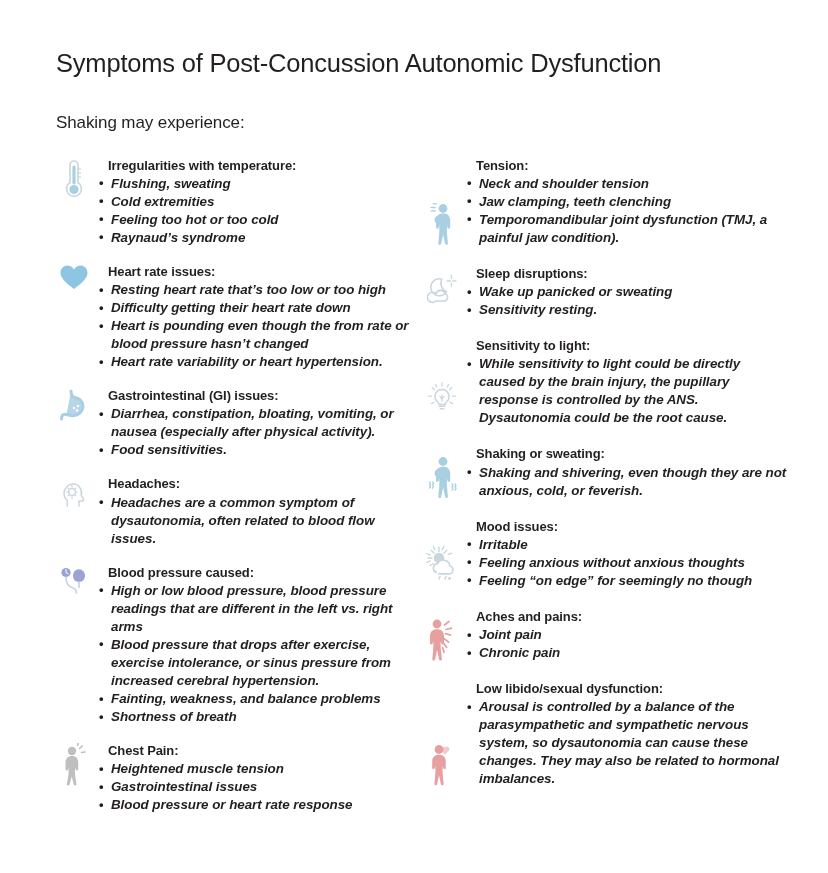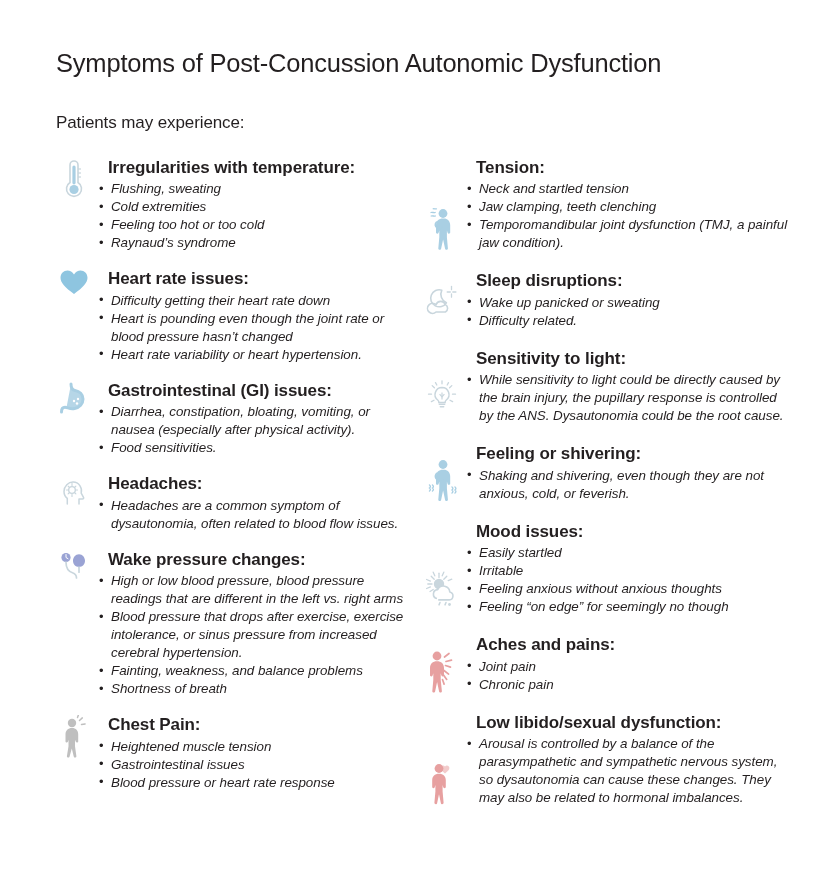--- a/index.html
+++ b/index.html
@@ -54,32 +54,33 @@
     width: 44px;
     height: 46px;
     display: flex;
     align-items: flex-start;
     justify-content: center;
     padding-top: 1px;
   }
   .sec-icon svg { display: block; }
   .sec-body { flex: 1 1 auto; padding-left: 2px; }
   .sec-head {
-    font-size: 17px;
+    font-size: 13px;
     font-weight: 700;
     color: #231f20;
     line-height: 1.32;
     letter-spacing: -0.1px;
     margin-bottom: 1px;
     padding-left: 10px;
   }
   ul.bullets {
     list-style: none;
     margin: 0;
     padding: 0;
+    font-weight: bold;
   }
   ul.bullets li {
     position: relative;
     font-size: 13.4px;
     font-style: italic;
     line-height: 1.345;
     color: #231f20;
     padding-left: 13px;
     margin-bottom: 0px;
     letter-spacing: -0.05px;
@@ -95,21 +96,21 @@
   }
   
   .col-right .sec { margin-bottom: 18px; align-items: flex-end; }
 </style>
 </head>
 <body>
 
 <div class="page">
 
   <h1 class="page-title">Symptoms of Post-Concussion Autonomic Dysfunction</h1>
-  <div class="subtitle">Patients may experience:</div>
+  <div class="subtitle">Shaking may experience:</div>
 
   <div class="columns">
     <div class="col-left">
         <div class="sec">
           <div class="sec-icon">
             <svg width="24" height="42" viewBox="0 0 24 42">
      <path d="M12 3a4 4 0 0 1 4 4v17.5a7.5 7.5 0 1 1-8 0V7a4 4 0 0 1 4-4z" fill="none" stroke="#c9d6dd" stroke-width="1.6"></path>
      <path d="M12 9v15.8" stroke="#a9cfe3" stroke-width="3.2" stroke-linecap="round"></path>
      <circle cx="12" cy="31.5" r="4.6" fill="#a9cfe3"></circle>
      <g stroke="#c9d6dd" stroke-width="1.2">
@@ -132,22 +133,23 @@
         <div class="sec">
           <div class="sec-icon">
             <svg width="30" height="27" viewBox="0 0 30 27">
      <path d="M15 25C6 18.5 1.5 13.8 1.5 8.8 1.5 4.6 4.7 1.6 8.4 1.6c2.7 0 5 1.5 6.6 3.9
               1.6-2.4 3.9-3.9 6.6-3.9 3.7 0 6.9 3 6.9 7.2 0 5-4.5 9.7-13.5 16.2z" fill="#8ec5e0"></path>
    </svg>
           </div>
           <div class="sec-body">
             <div class="sec-head">Heart rate issues:</div>
             <ul class="bullets">
+              <li>Resting heart rate that’s too low or too high</li>
               <li>Difficulty getting their heart rate down</li>
-              <li>Heart is pounding even though the joint rate or blood pressure hasn’t changed</li>
+              <li>Heart is pounding even though the from rate or blood pressure hasn’t changed</li>
               <li>Heart rate variability or heart hypertension.</li>
             </ul>
           </div>
         </div>
         <div class="sec">
           <div class="sec-icon">
             <svg width="34" height="34" viewBox="0 0 34 34">
      <path d="M14 3c0 4 1 6 4 6.5 4.5.8 8 4 8 8.5 0 5-3.5 8.5-8.5 9.5-4.5.9-7-1.2-9.5-1.2
               -2.5 0-3.5 2.2-3.5 4.7" fill="none" stroke="#a9cfe3" stroke-width="3" stroke-linecap="round"></path>
      <path d="M14 3c0 4 1 6 4 6.5 4.5.8 8 4 8 8.5 0 5-3.5 8.5-8.5 9.5-3.5.7-6-.5-8-1" fill="#a9cfe3" opacity="0.85"></path>
@@ -193,21 +195,21 @@
           <div class="sec-icon">
             <svg width="34" height="32" viewBox="0 0 34 32">
      <circle cx="9" cy="7.5" r="4.6" fill="#9aa3d4"></circle>
      <path d="M9 4.5v3l2 1.2" stroke="#ffffff" stroke-width="1" stroke-linecap="round" fill="none"></path>
      <path d="M22 4.2c3.6 0 6 3.2 6 6.6 0 3.6-2.6 6.2-6 6.2s-6-2.6-6-6.2c0-3.4 2.4-6.6 6-6.6z" fill="#9aa3d4"></path>
      <path d="M9 12.2c0 6 2 9 6.5 10.5 3 1 4 2.6 4 5.3" fill="none" stroke="#c9d6dd" stroke-width="1.7" stroke-linecap="round"></path>
      <path d="M22 17.2v5" stroke="#c9d6dd" stroke-width="1.7" stroke-linecap="round"></path>
    </svg>
           </div>
           <div class="sec-body">
-            <div class="sec-head">Wake pressure changes:</div>
+            <div class="sec-head">Blood pressure caused:</div>
             <ul class="bullets">
               <li>High or low blood pressure, blood pressure readings that are different in the left vs. right arms</li>
               <li>Blood pressure that drops after exercise, exercise intolerance, or sinus pressure from increased cerebral hypertension.</li>
               <li>Fainting, weakness, and balance problems</li>
               <li>Shortness of breath</li>
             </ul>
           </div>
         </div>
         <div class="sec">
           <div class="sec-icon">
@@ -245,21 +247,21 @@
      <g stroke="#a9cfe3" stroke-width="1.3" stroke-linecap="round" fill="none">
        <path d="M4 6.5c1.6-.6 2.6.6 4.2 0"></path>
                 <path d="M4.2 10c1.6-.6 2.6.6 4.2 0"></path>
        <path d="M6.2 2.8c1.2-.4 2 .5 3.2 0"></path>
      </g>
    </svg>
           </div>
           <div class="sec-body">
             <div class="sec-head">Tension:</div>
             <ul class="bullets">
-              <li>Neck and startled tension</li>
+              <li>Neck and shoulder tension</li>
               <li>Jaw clamping, teeth clenching</li>
               <li>Temporomandibular joint dysfunction (TMJ, a painful jaw condition).</li>
             </ul>
           </div>
         </div>
         <div class="sec">
           <div class="sec-icon">
             <svg width="34" height="34" viewBox="0 0 34 34">
      <path d="M16.8 6.2a8.5 8.5 0 1 0 4.6 12.6 9.4 9.4 0 0 1-4.6-12.6z" fill="none" stroke="#c9d6dd" stroke-width="1.6" stroke-linejoin="round"></path>
      <path d="M11 20.8a5 5 0 1 0 0 7.2h9.4a4.2 4.2 0 0 0 0-7.4 5 5 0 0 0-9.4.2z" fill="none" stroke="#c9d6dd" stroke-width="1.6" stroke-linejoin="round"></path>
@@ -268,21 +270,21 @@
                 <path d="M26.5 10v3.2"></path>
        <path d="M22.2 8h3.1"></path>
                 <path d="M27.8 8h3.1"></path>
      </g>
    </svg>
           </div>
           <div class="sec-body">
             <div class="sec-head">Sleep disruptions:</div>
             <ul class="bullets">
               <li>Wake up panicked or sweating</li>
-              <li>Difficulty related.</li>
+              <li>Sensitivity resting.</li>
             </ul>
           </div>
         </div>
         <div class="sec">
           <div class="sec-icon">
             <svg width="34" height="34" viewBox="0 0 34 34">
      <path d="M17 8.5a7 7 0 0 0-4.3 12.5c.8.7 1.2 1.5 1.2 2.4h6.2c0-.9.4-1.7 1.2-2.4A7 7 0 0 0 17 8.5z" fill="none" stroke="#c9d6dd" stroke-width="1.5"></path>
      <path d="M14.3 25.3h5.4" stroke="#c9d6dd" stroke-width="1.5" stroke-linecap="round"></path>
      <path d="M15.3 27.8h3.4" stroke="#c9d6dd" stroke-width="1.5" stroke-linecap="round"></path>
      <path d="M17 13.5v7" stroke="#c9d6dd" stroke-width="1.2"></path>
@@ -317,21 +319,21 @@
      <path d="M10.5 16.5c-1.8 2-1.4 4.8.9 5.9 1.8.9 4 .4 5-.8" fill="none" stroke="#a9cfe3" stroke-width="1.7" stroke-linecap="round"></path>
      <g stroke="#a9cfe3" stroke-width="1.4" stroke-linecap="round" fill="none">
        <path d="M3.5 28c1.2.9 1.2 2.1 0 3 1.2.9 1.2 2.1 0 3"></path>
        <path d="M6.5 28c1.2.9 1.2 2.1 0 3 1.2.9 1.2 2.1 0 3"></path>
        <path d="M26 30c1.2.9 1.2 2.1 0 3 1.2.9 1.2 2.1 0 3"></path>
        <path d="M29 30c1.2.9 1.2 2.1 0 3 1.2.9 1.2 2.1 0 3"></path>
      </g>
    </svg>
           </div>
           <div class="sec-body">
-            <div class="sec-head">Feeling or shivering:</div>
+            <div class="sec-head">Shaking or sweating:</div>
             <ul class="bullets">
               <li>Shaking and shivering, even though they are not anxious, cold, or feverish.</li>
             </ul>
           </div>
         </div>
         <div class="sec">
           <div class="sec-icon">
             <svg width="36" height="38" viewBox="0 0 36 38">
      <circle cx="15" cy="14" r="5.2" fill="#c9d6dd"></circle>
      <g stroke="#c9d6dd" stroke-width="1.3" stroke-linecap="round">
@@ -350,21 +352,20 @@
      <g stroke="#c9d6dd" stroke-width="1.5" stroke-linecap="round">
        <path d="M16 32.5l-1 2.4"></path>
                 <path d="M22 32.5l-1 2.4"></path>
      </g>
      <circle cx="25.5" cy="34.5" r="1.4" fill="#c9d6dd"></circle>
    </svg>
           </div>
           <div class="sec-body">
             <div class="sec-head">Mood issues:</div>
             <ul class="bullets">
-              <li>Easily startled</li>
               <li>Irritable</li>
               <li>Feeling anxious without anxious thoughts</li>
               <li>Feeling “on edge” for seemingly no though</li>
             </ul>
           </div>
         </div>
         <div class="sec">
           <div class="sec-icon">
             <svg width="34" height="46" viewBox="0 0 34 46">
      <circle cx="12" cy="8" r="4.4" fill="#e7a0a0"></circle>

